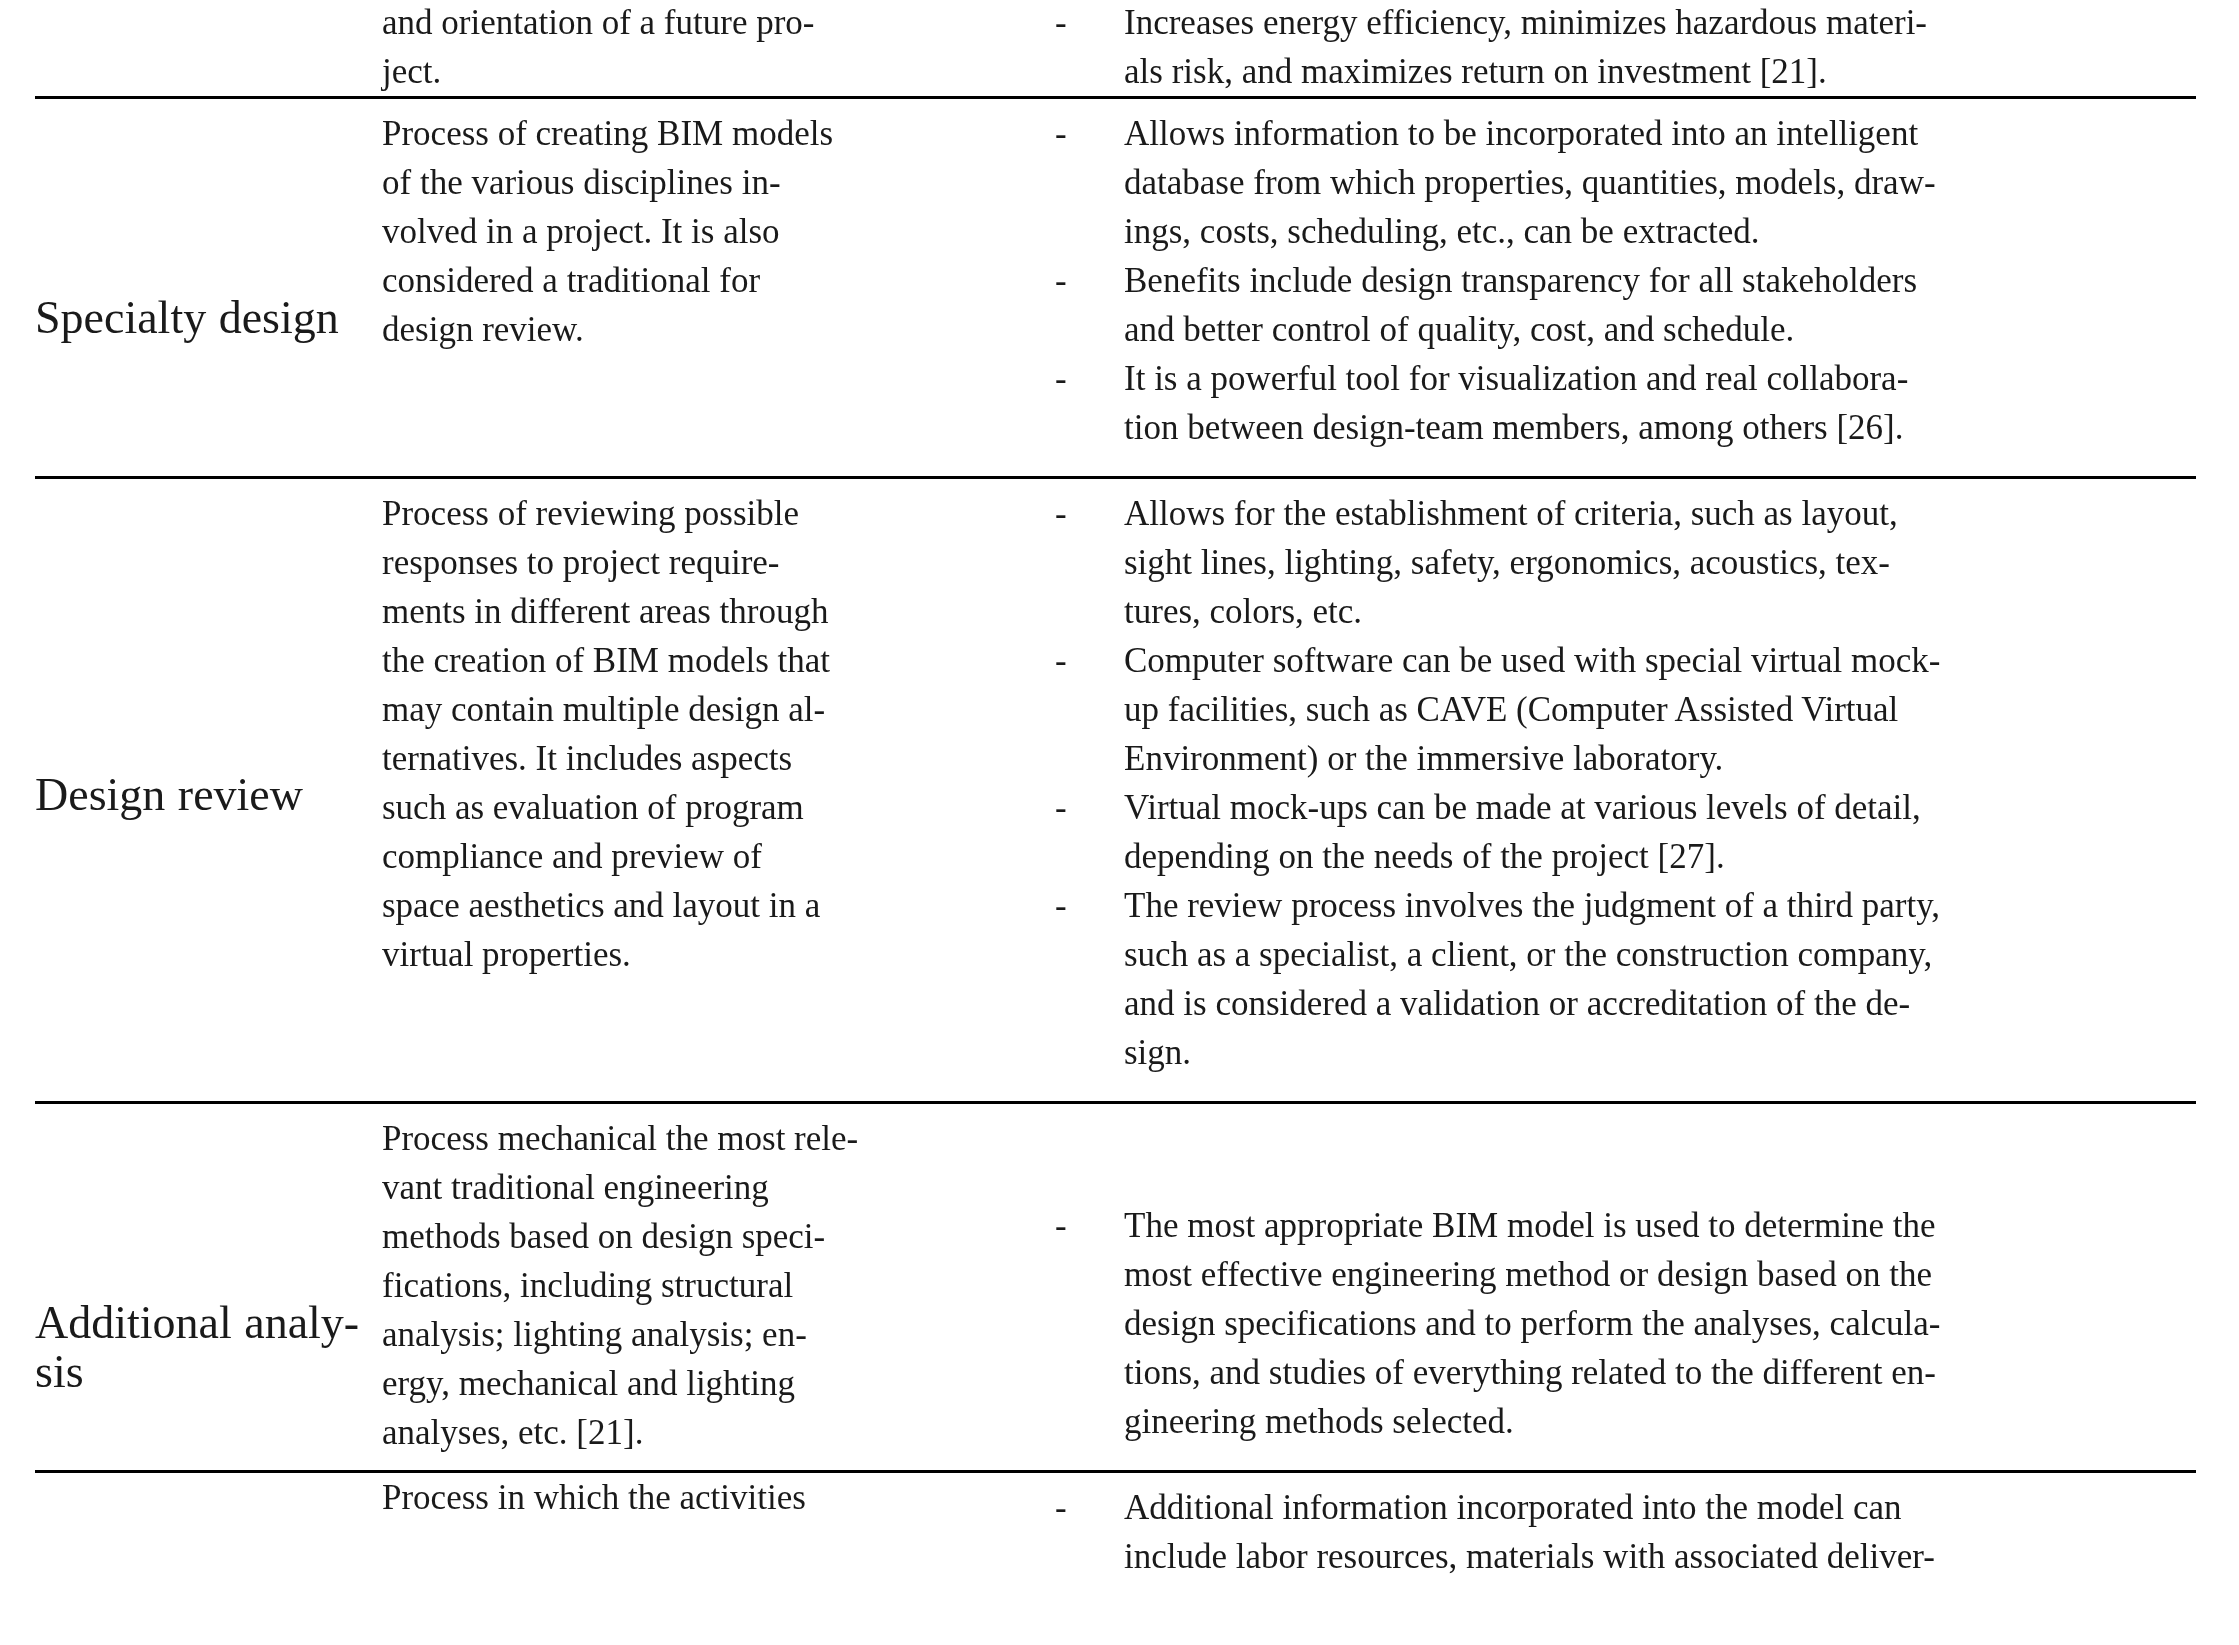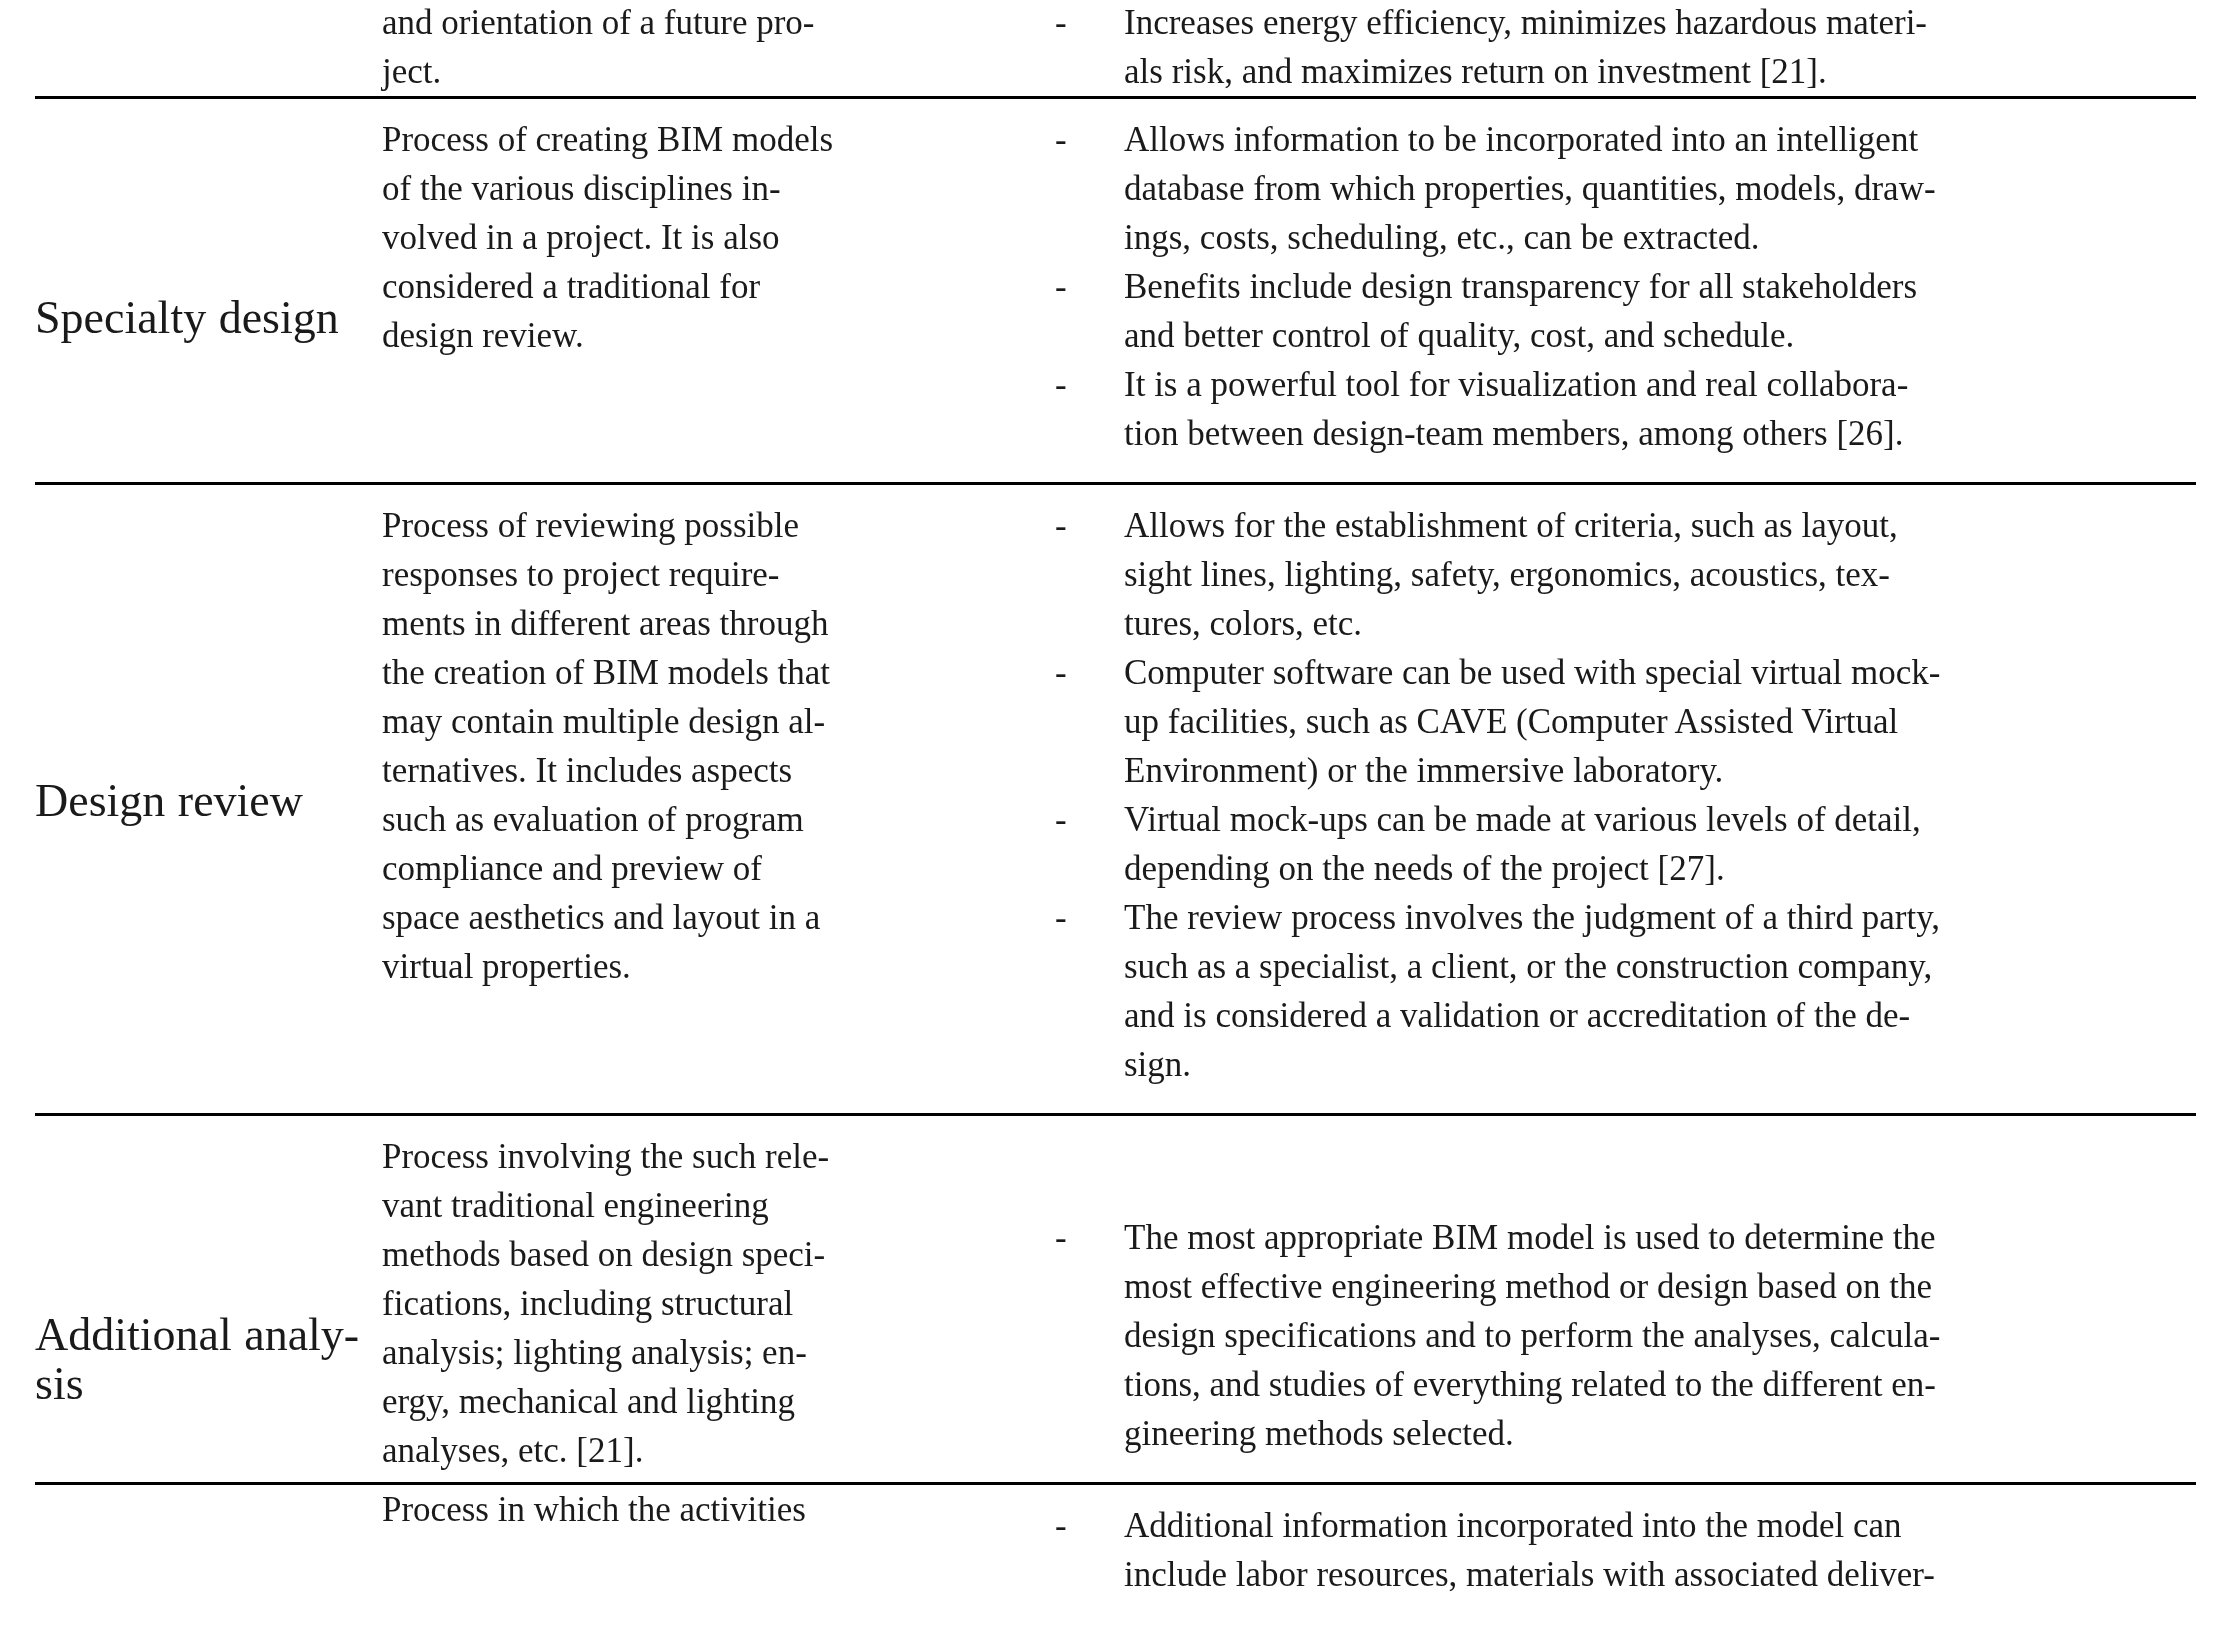--- a/index.html
+++ b/index.html
@@ -95,21 +95,21 @@
   .dash-col .dash-spacer {
     display: block;
     height: 49px;
   }
 
   .pad-t-1 { }
   .pad-t-2 { padding-top: 97px; }
   .pad-t-4 { padding-top: 194px; }
   .pad-t-6 { padding-top: 291px; }
 
-  .cell-pad-top { padding-top: 16px; }
+  .cell-pad-top { padding-top: 10px; }
   .cell-pad-bot { padding-bottom: 24px; }
 
   
   .clip-top {
     margin-top: -2px;
   }
 
   
   .clip-bottom-cell {
     overflow: hidden;
@@ -255,21 +255,21 @@
 
       <tr class="rule-top">
         <td>
           <div class="term pad-t-4">
             <div>Additional analy-</div>
             <div>sis</div>
           </div>
         </td>
         <td>
           <div class="desc cell-pad-top">
-            <div>Process involving the such rele-</div>
+            <div>Process mechanical the most rele-</div>
             <div>vant traditional engineering</div>
             <div>methods based on design speci-</div>
             <div>fications, including structural</div>
             <div>analysis; lighting analysis; en-</div>
             <div>ergy, mechanical and lighting</div>
             <div>analyses, etc. [21].</div>
           </div>
         </td>
         <td>
           <div class="dash-col pad-t-2">

